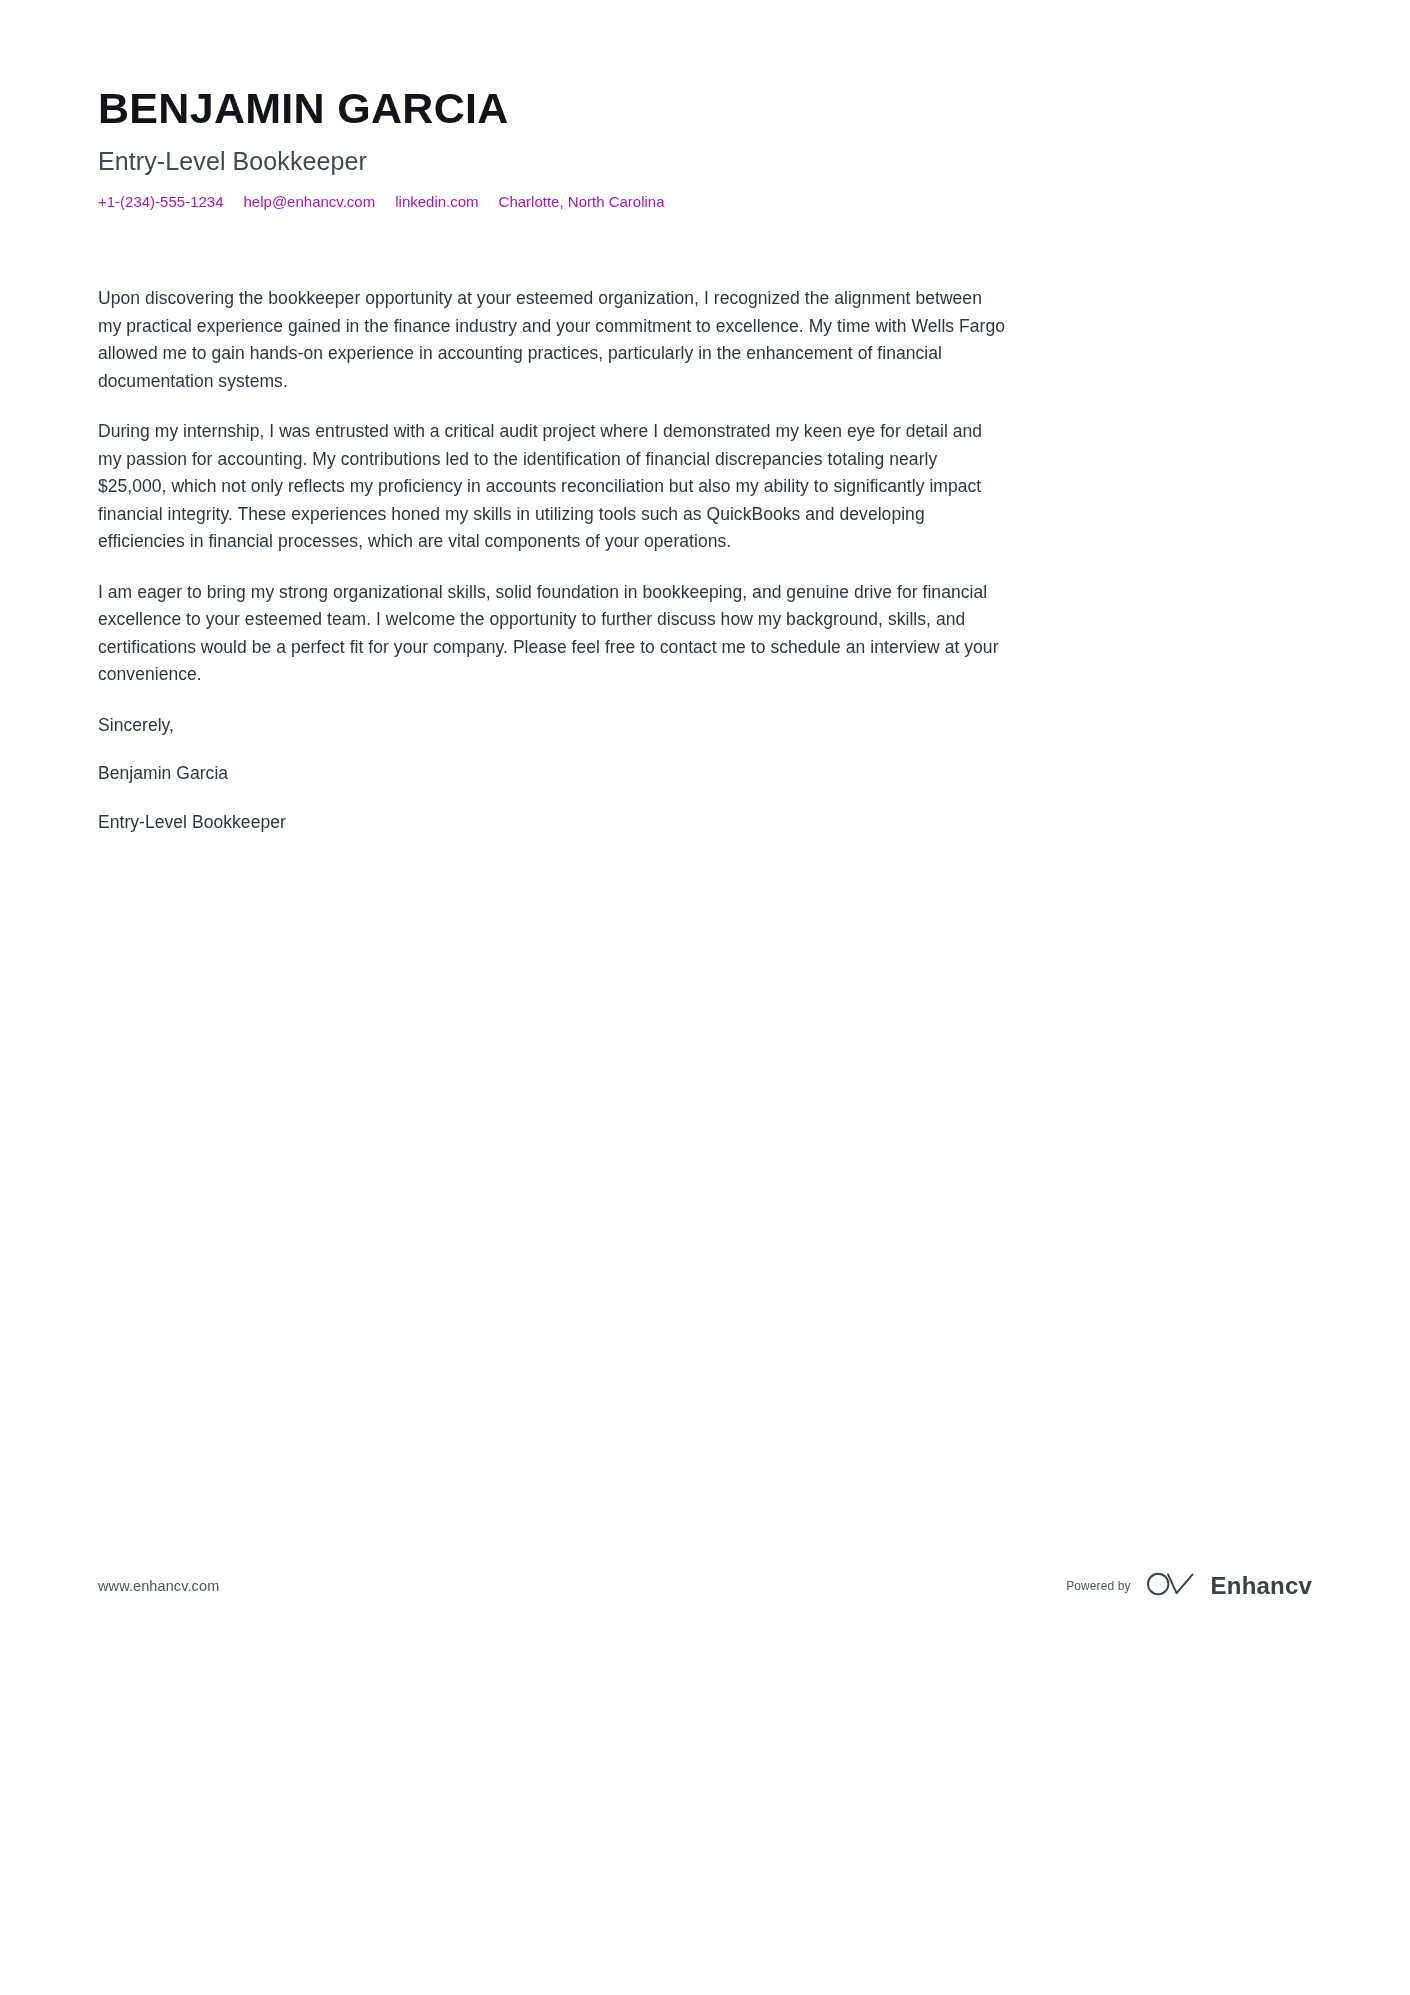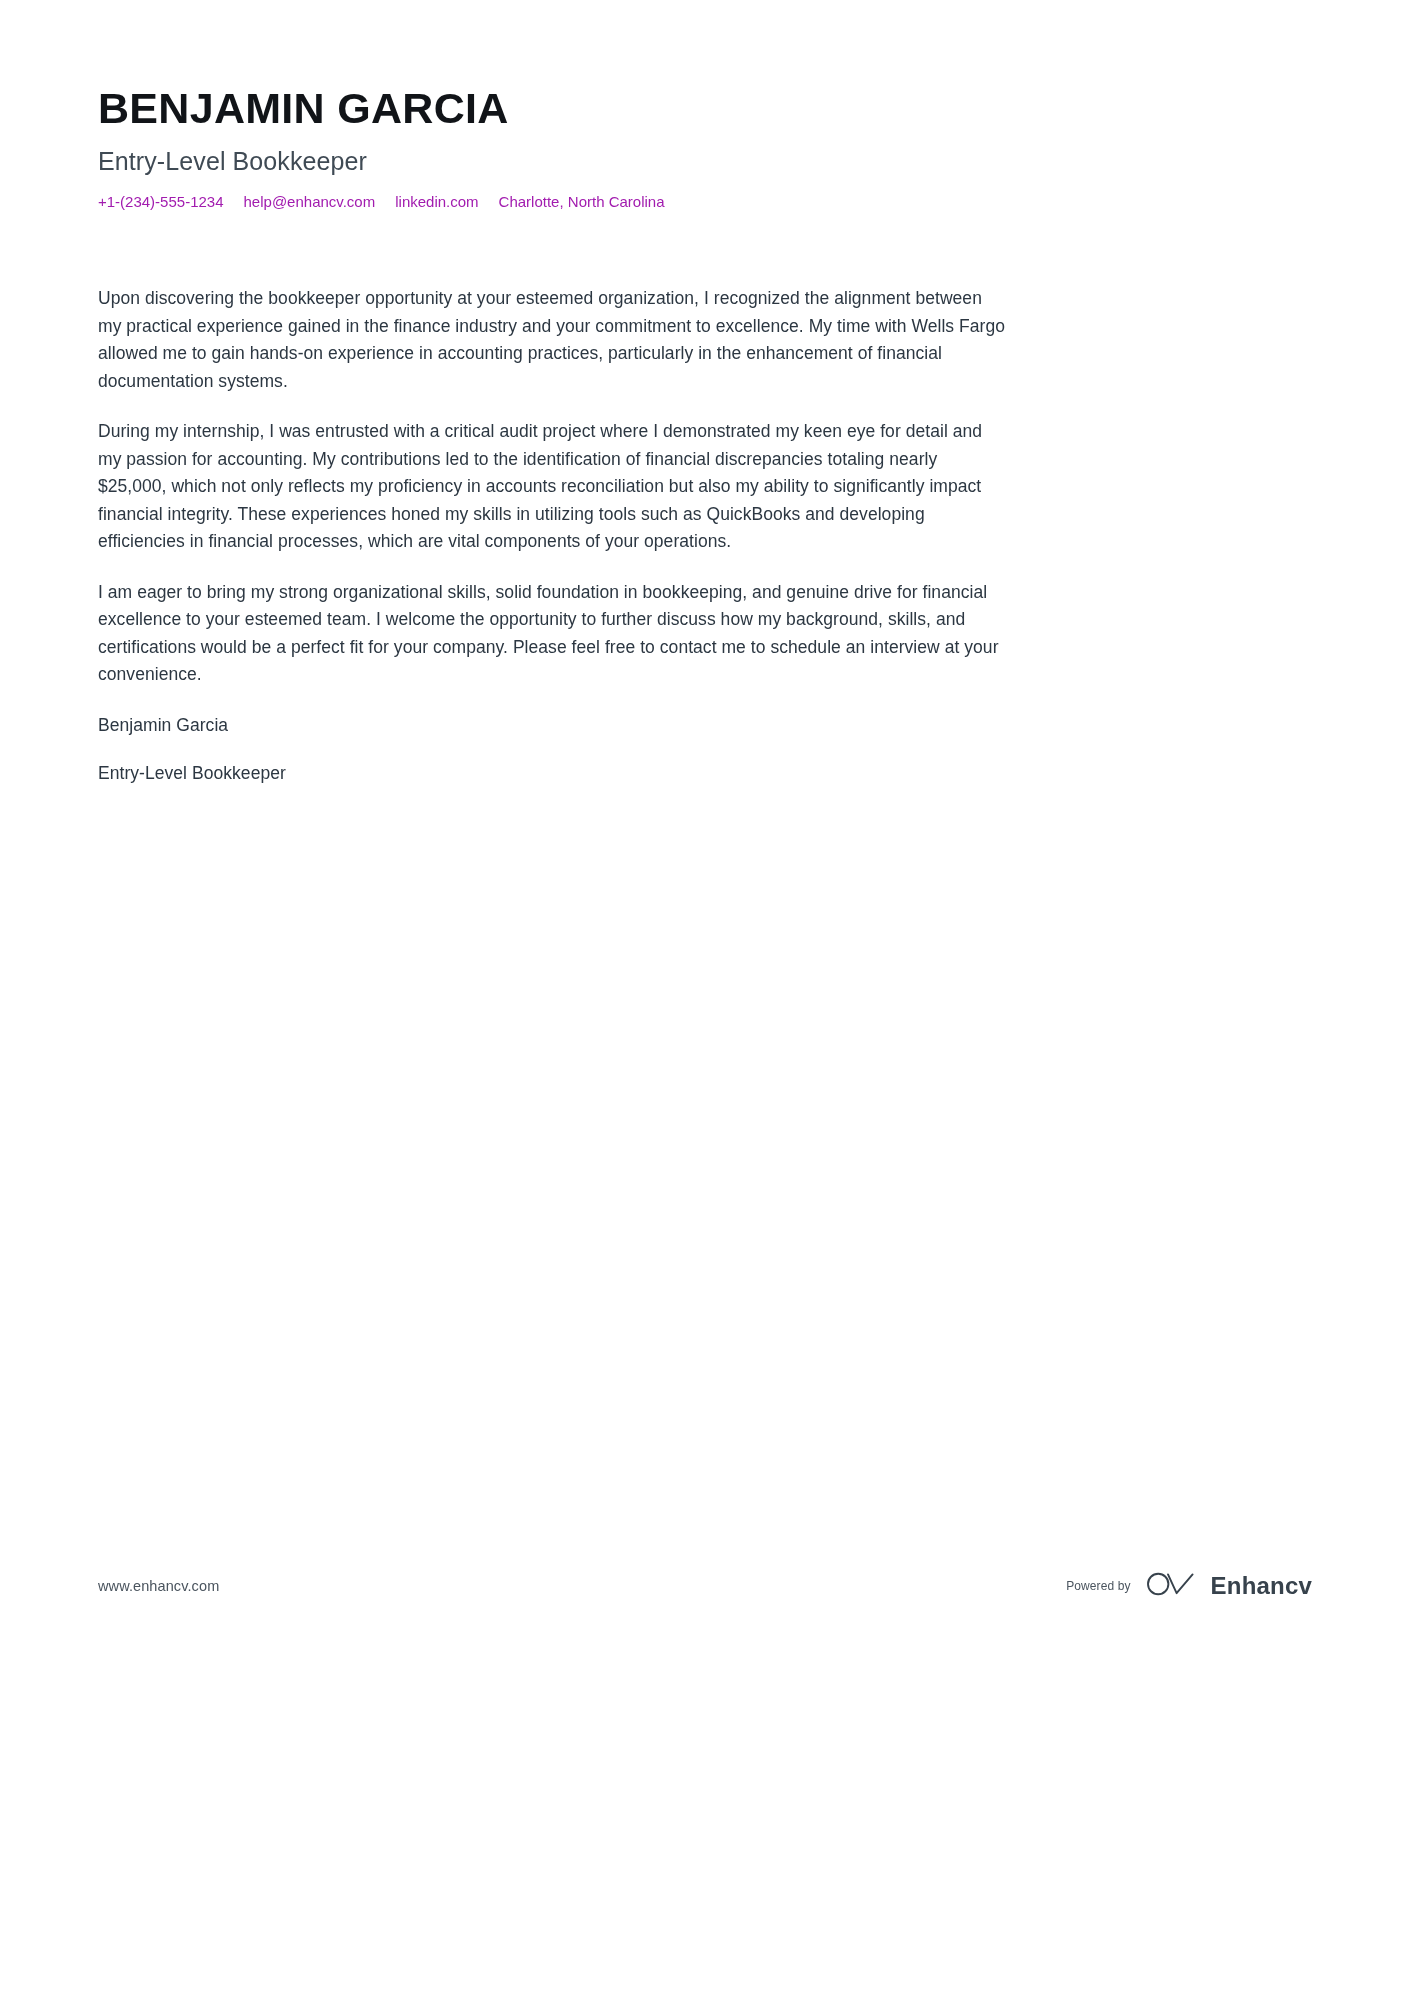--- a/index.html
+++ b/index.html
@@ -147,20 +147,21 @@
         <span class="contact-item">Charlotte, North Carolina</span>
       </div>
     </div>
 
     <div class="section">
 
       <div class="letter-body">
         <p>Upon discovering the bookkeeper opportunity at your esteemed organization, I recognized the alignment between my practical experience gained in the finance industry and your commitment to excellence. My time with Wells Fargo allowed me to gain hands-on experience in accounting practices, particularly in the enhancement of financial documentation systems.</p>
         <p>During my internship, I was entrusted with a critical audit project where I demonstrated my keen eye for detail and my passion for accounting. My contributions led to the identification of financial discrepancies totaling nearly $25,000, which not only reflects my proficiency in accounts reconciliation but also my ability to significantly impact financial integrity. These experiences honed my skills in utilizing tools such as QuickBooks and developing efficiencies in financial processes, which are vital components of your operations.</p>
         <p>I am eager to bring my strong organizational skills, solid foundation in bookkeeping, and genuine drive for financial excellence to your esteemed team. I welcome the opportunity to further discuss how my background, skills, and certifications would be a perfect fit for your company. Please feel free to contact me to schedule an interview at your convenience.</p>
+        <p class="tight">Sincerely,</p>
         <p class="tight">Benjamin Garcia</p>
         <p>Entry-Level Bookkeeper</p>
       </div>
     </div>
 
   </div>
 
   <div class="footer">
     <span class="footer-url">www.enhancv.com</span>
 

